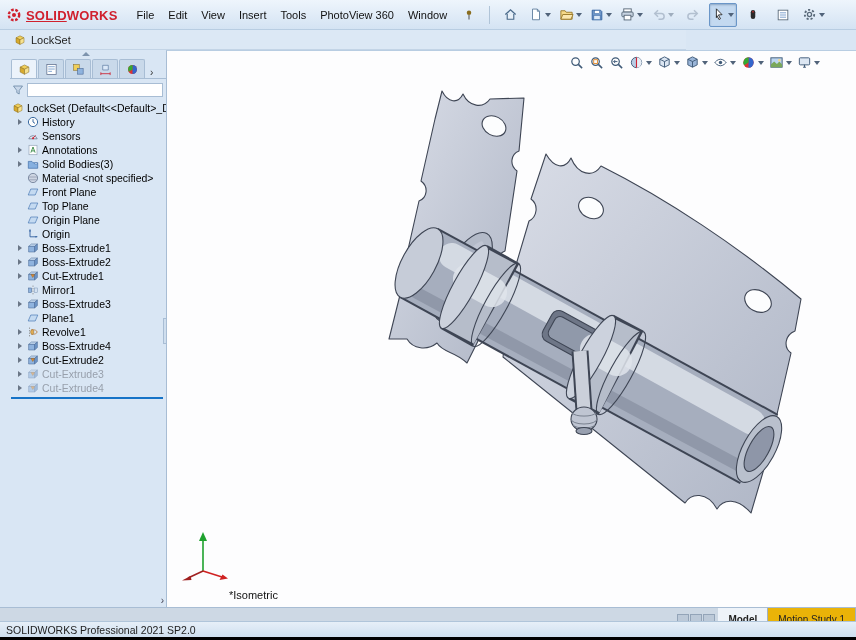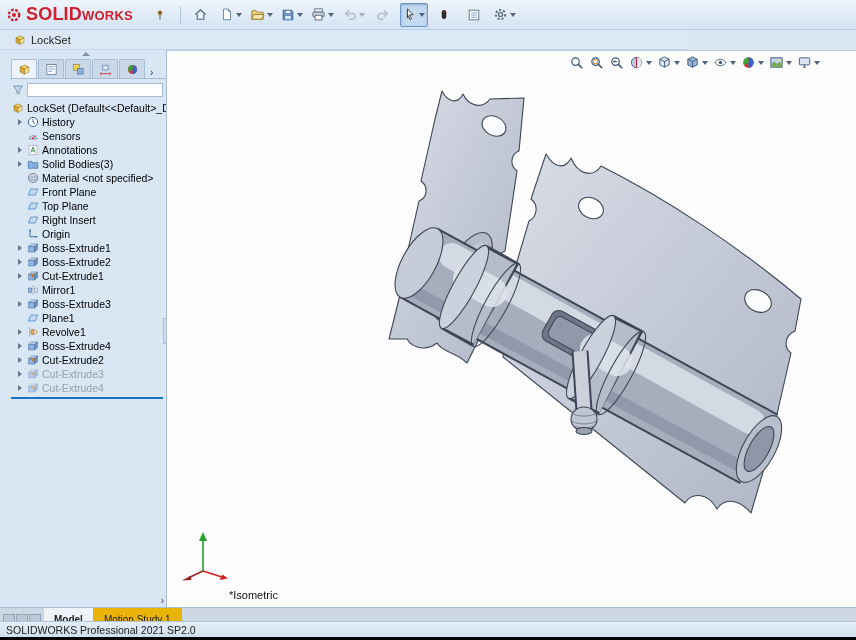--- a/index.html
+++ b/index.html
@@ -3,21 +3,21 @@
 <meta charset="utf-8">
 <style>
   html,body{margin:0;padding:0;}
   body{width:856px;height:640px;background:#000;font-family:"Liberation Sans",sans-serif;overflow:hidden;}
   .screen{position:relative;width:856px;height:637px;background:#d9e6f4;}
 
   
   .menubar{position:absolute;top:0;left:0;width:856px;height:30px;display:flex;align-items:center;
     padding:0 6px;box-sizing:border-box;background:linear-gradient(#eef5fc,#d4e3f3);border-bottom:1px solid #b8cde2;}
   .logo{display:flex;align-items:center;gap:4px;margin-right:12px;}
-  .logo .sw1{font-weight:bold;font-size:18px;letter-spacing:.2px;}
+  .logo .sw1{font-weight:bold;font-size:13px;letter-spacing:.2px;text-decoration:underline;}
   .logo .sw2{font-weight:bold;font-size:13px;letter-spacing:.2px;}
   .menu-item{font-size:11px;color:#111;padding:4px 7px;cursor:default;}
   .pin-btn{margin:0 8px 0 2px;display:flex;align-items:center;}
   .sep{width:1px;height:18px;background:#b0c4d8;margin:0 5px;}
   .qt{display:flex;align-items:center;}
   .qt-button{height:22px;min-width:22px;display:flex;align-items:center;justify-content:center;
     padding:0 2px;margin:0 1px;border:1px solid transparent;border-radius:2px;}
   .qt-button.active{background:#c3d9f0;border-color:#6a96c8;box-shadow:inset 0 1px 2px rgba(60,90,130,.4);}
   .qt-button.disabled{opacity:.45;}
   .caret{width:0;height:0;border-left:3px solid transparent;border-right:3px solid transparent;
@@ -60,21 +60,21 @@
   
   .viewport{flex:1;position:relative;background:#fdfdfe;border-left:1px solid #a8bdd4;border-top:1px solid #b8cde2;overflow:hidden;}
   .headsup{position:absolute;top:2px;left:400px;display:flex;align-items:center;gap:1px;z-index:5;}
   .hu-button{display:flex;align-items:center;padding:2px 2px;border-radius:2px;}
   .model-svg{position:absolute;left:0;top:0;}
   .triad{position:absolute;left:12px;bottom:26px;}
   .view-label{position:absolute;left:14px;bottom:6px;font-size:11px;color:#111;margin-left:48px;}
 
   
   .bottom-tabs{position:absolute;top:607px;left:0;width:856px;height:24px;background:#cdd8e4;
-    display:flex;align-items:stretch;border-top:1px solid #a8bdd4;box-sizing:border-box;}
+    display:flex;align-items:stretch;border-top:1px solid #a8bdd4;box-sizing:border-box;justify-content:flex-end;}
   .bt-minis{display:flex;align-items:center;padding:0 3px;gap:1px;}
   .bt-mini{width:10px;height:9px;border:1px solid #93a4b8;background:#bcc9d8;}
   .b-tab{display:flex;align-items:center;padding:0 10px;font-size:10px;color:#222;
     border-right:1px solid #a0b0c2;background:#eab308;}
   .b-tab.active{background:#eef3f9;font-weight:bold;}
 
   
   .statusbar{position:absolute;top:621px;left:0;width:856px;height:16px;display:flex;align-items:center;
     padding-left:6px;box-sizing:border-box;font-size:10.5px;color:#222;
     background:linear-gradient(#e6eff8,#cfdfef);border-top:1px solid #b0c5da;}
@@ -87,20 +87,29 @@
   <div class="menubar">
     <div class="logo" style="color:#d0202e">
       <span class="icon">
         <svg width="16" height="16" viewBox="0 0 16 16">
             <circle cx="8" cy="8" r="5.2" fill="none" stroke="#d0202e" stroke-width="2.4" stroke-dasharray="2.6 1.6"></circle>
             <circle cx="8" cy="8" r="2" fill="#d0202e"></circle>
           </svg>
       </span>
       <span><span class="sw1">SOLID</span><span class="sw2">WORKS</span></span>
     </div>
+    <div class="menus" style="display:flex;align-items:center;">
+        <span class="menu-item">File</span>
+        <span class="menu-item">Edit</span>
+        <span class="menu-item">View</span>
+        <span class="menu-item">Insert</span>
+        <span class="menu-item">Tools</span>
+        <span class="menu-item">PhotoView 360</span>
+        <span class="menu-item">Window</span>
+      </div>
     <div class="pin-btn qt-button">
       <span class="icon">
         <svg width="12" height="12" viewBox="0 0 16 16">
             <circle cx="8" cy="5" r="3" fill="#8a6d1f"></circle>
             <path d="M8 8v6" stroke="#555" stroke-width="1.4"></path>
           </svg>
       </span>
     </div>
     <div class="sep"></div>
     <div class="qt">
@@ -359,21 +368,21 @@
             </span>
             <span class="lbl">Top Plane</span>
           </div>
           <div class="tree-row">
             <span class="arrow"></span>
             <span class="icon">
               <svg width="12" height="12" viewBox="0 0 12 12">
                 <path d="M1.2 9 3.8 3h7L8.2 9z" fill="#bcd6f0" fill-opacity=".75" stroke="#4a7ab5" stroke-width=".7"></path>
               </svg>
             </span>
-            <span class="lbl">Right Insert</span>
+            <span class="lbl">Origin Plane</span>
           </div>
           <div class="tree-row">
             <span class="arrow"></span>
             <span class="icon">
               <svg width="12" height="12" viewBox="0 0 12 12">
                 <path d="M3 1.6v7.2h7.2" fill="none" stroke="#2f5f9e" stroke-width=".9"></path>
                 <path d="M3 1 2.2 3.4h1.6zM10.8 8.8 8.4 8v1.6z" fill="#2f5f9e"></path>
               </svg>
             </span>
             <span class="lbl">Origin</span>

